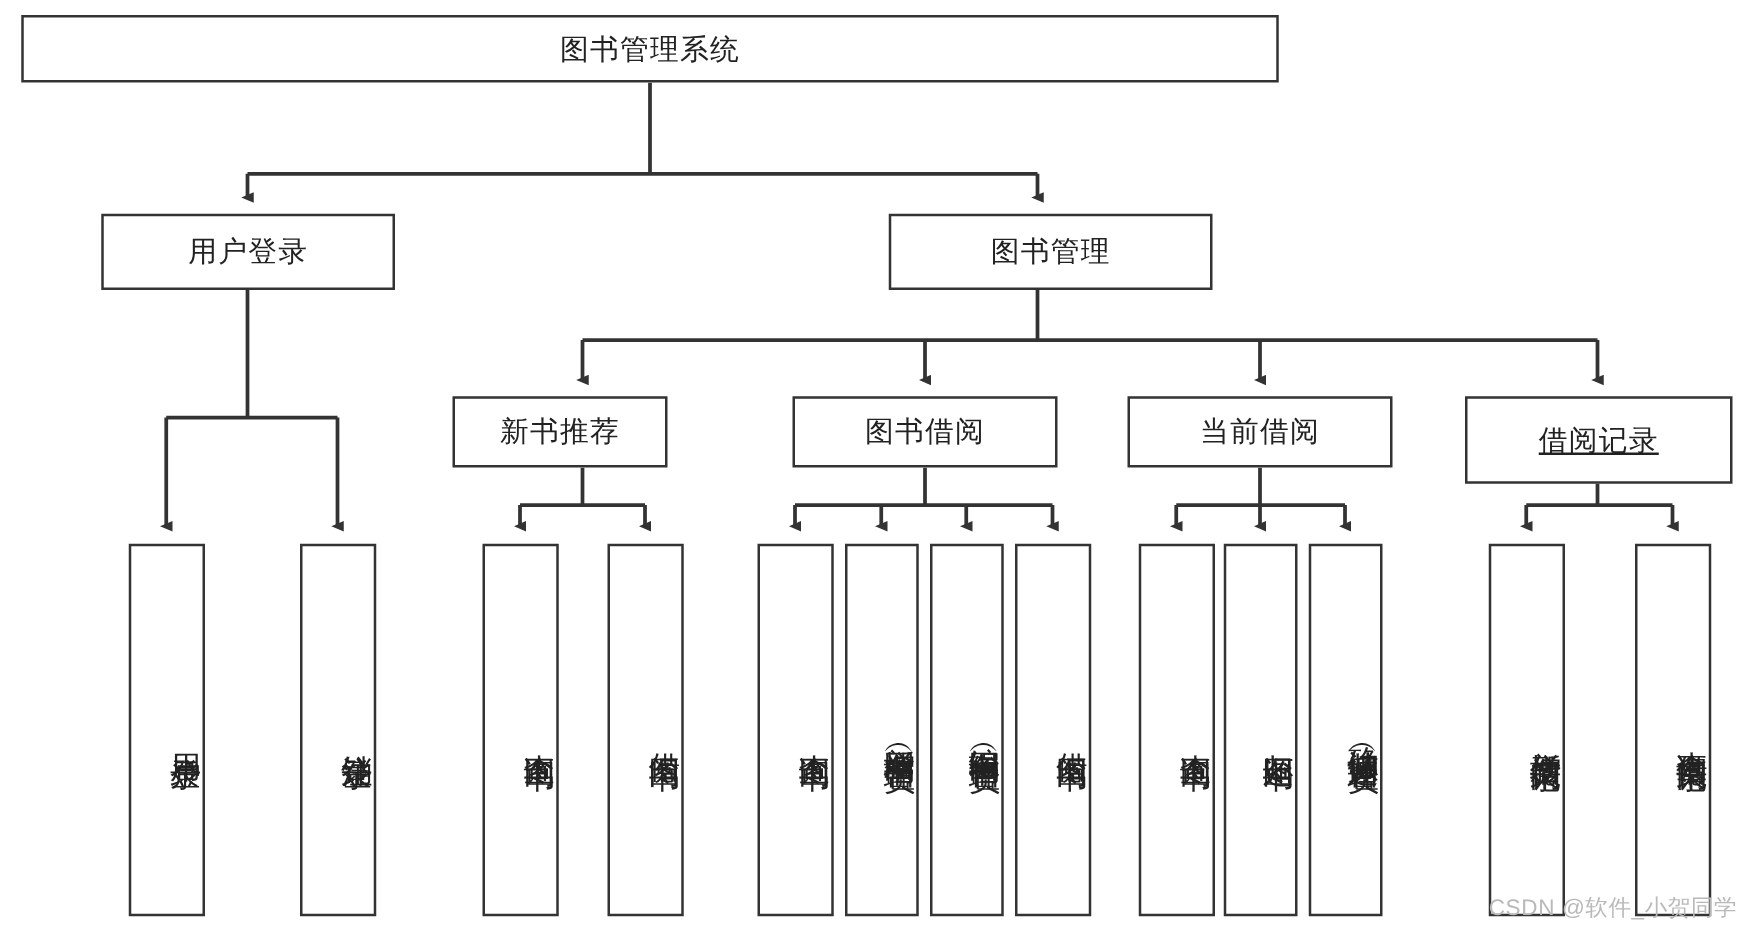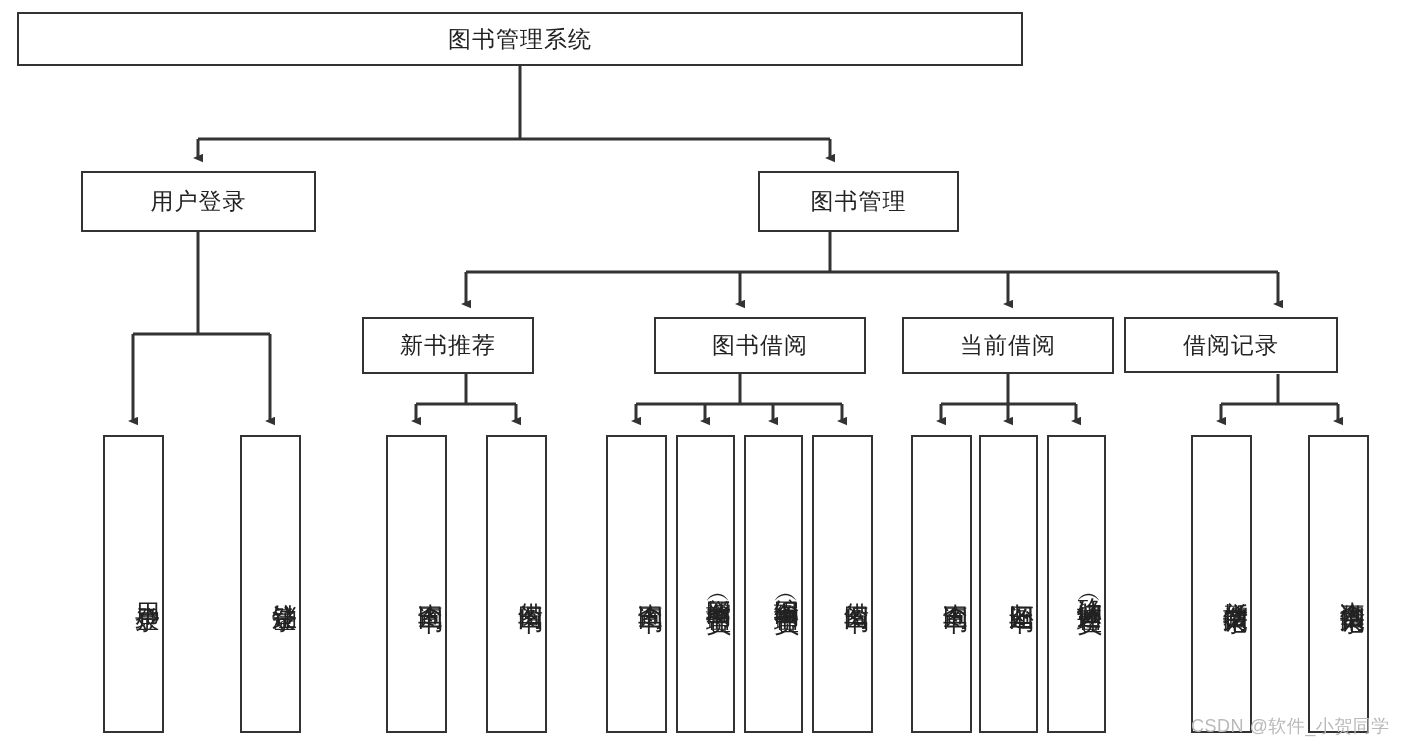--- a/index.html
+++ b/index.html
@@ -120,34 +120,34 @@
     </g>
   </svg>
 
   <div class="node horiz" style="left:17px; top:12px; width:1006px; height:54px;">
     <span>图书管理系统</span>
   </div>
 
   <div class="node horiz" style="left:81px; top:171px; width:235px; height:61px;">
     <span>用户登录</span>
   </div>
-  <div class="node horiz" style="left:711px; top:171px; width:201px; height:61px;margin-left:47px;">
+  <div class="node horiz" style="left:711px; top:171px; width:259px; height:61px;">
     <span>图书管理</span>
   </div>
 
   <div class="node horiz" style="left:362px; top:317px; width:172px; height:57px;">
     <span>新书推荐</span>
   </div>
-  <div class="node horiz" style="left:654px; top:317px; width:212px; height:57px;">
+  <div class="node horiz" style="left:634px; top:317px; width:212px; height:57px;">
     <span>图书借阅</span>
   </div>
   <div class="node horiz" style="left:902px; top:317px; width:212px; height:57px;justify-content:center;">
     <span>当前借阅</span>
   </div>
-  <div class="node horiz" style="left:1124px; top:317px; width:214px; height:56px;">
+  <div class="node horiz" style="left:1172px; top:317px; width:214px; height:70px;text-decoration:underline;">
     <span>借阅记录</span>
   </div>
 
   <div class="node vert" style="left:103px; top:435px; width:61px; height:298px;">
     <span class="vtext">用户登录</span>
   </div>
   <div class="node vert" style="left:240px; top:435px; width:61px; height:298px;">
     <span class="vtext">注销登录</span>
   </div>
 

